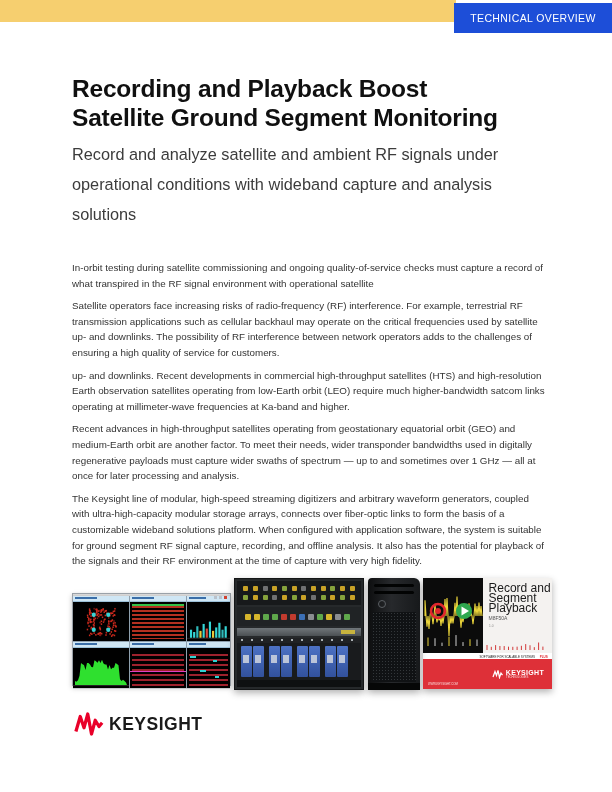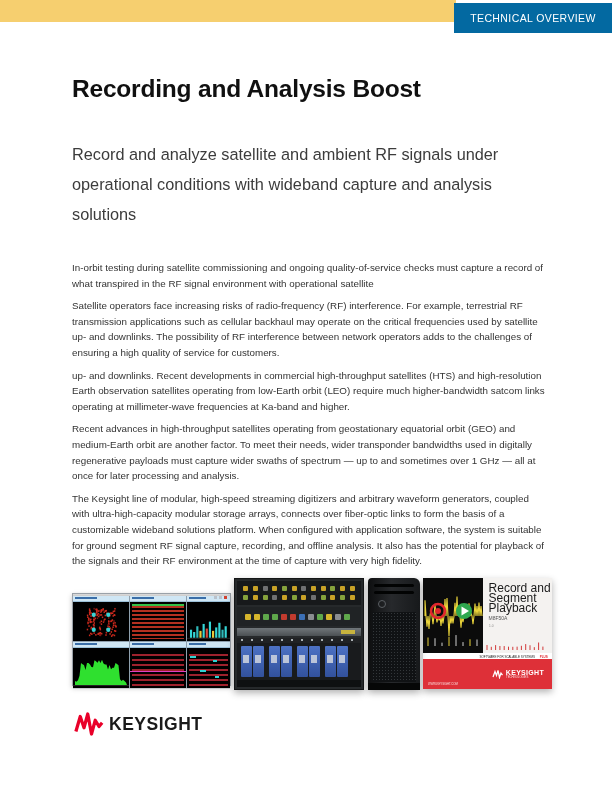--- a/index.html
+++ b/index.html
@@ -103,26 +103,27 @@
   
   .footer-logo{position:absolute;left:74px;top:711px;display:flex;align-items:center;gap:5px;}
   .footer-logo .word{font-size:17.5px;font-weight:bold;color:#1a1a1a;letter-spacing:.5px;}
 </style>
 </head>
 <body>
 
 <div class="page">
 
   <div class="band-light" style="background: rgb(246, 207, 111);"></div>
-  <div class="band-dark" style="background: #0369a1;">
+  <div class="band-dark" style="background: #1d4ed8;">
     <span>TECHNICAL OVERVIEW</span>
   </div>
 
   <div class="title">
-    <div>Recording and Analysis Boost</div>
+    <div>Recording and Playback Boost</div>
+    <div>Satellite Ground Segment Monitoring</div>
   </div>
 
   <div class="subtitle">Record and analyze satellite and ambient RF signals under operational conditions with wideband capture and analysis solutions</div>
 
 
   <div class="paras">
       <p>In-orbit testing during satellite commissioning and ongoing quality-of-service checks must capture a record of what transpired in the RF signal environment with operational satellite</p>
       <p>Satellite operators face increasing risks of radio-frequency (RF) interference. For example, terrestrial RF transmission applications such as cellular backhaul may operate on the critical frequencies used by satellite up- and downlinks. The possibility of RF interference between network operators adds to the challenges of ensuring a high quality of service for customers.</p>
       <p>up- and downlinks. Recent developments in commercial high-throughput satellites (HTS) and high-resolution Earth observation satellites operating from low-Earth orbit (LEO) require much higher-bandwidth satcom links operating at millimeter-wave frequencies at Ka-band and higher.</p>
       <p>Recent advances in high-throughput satellites operating from geostationary equatorial orbit (GEO) and medium-Earth orbit are another factor. To meet their needs, wider transponder bandwidths used in digitally regenerative payloads must capture wider swaths of spectrum — up to and sometimes over 1 GHz — all at once for later processing and analysis.</p>

